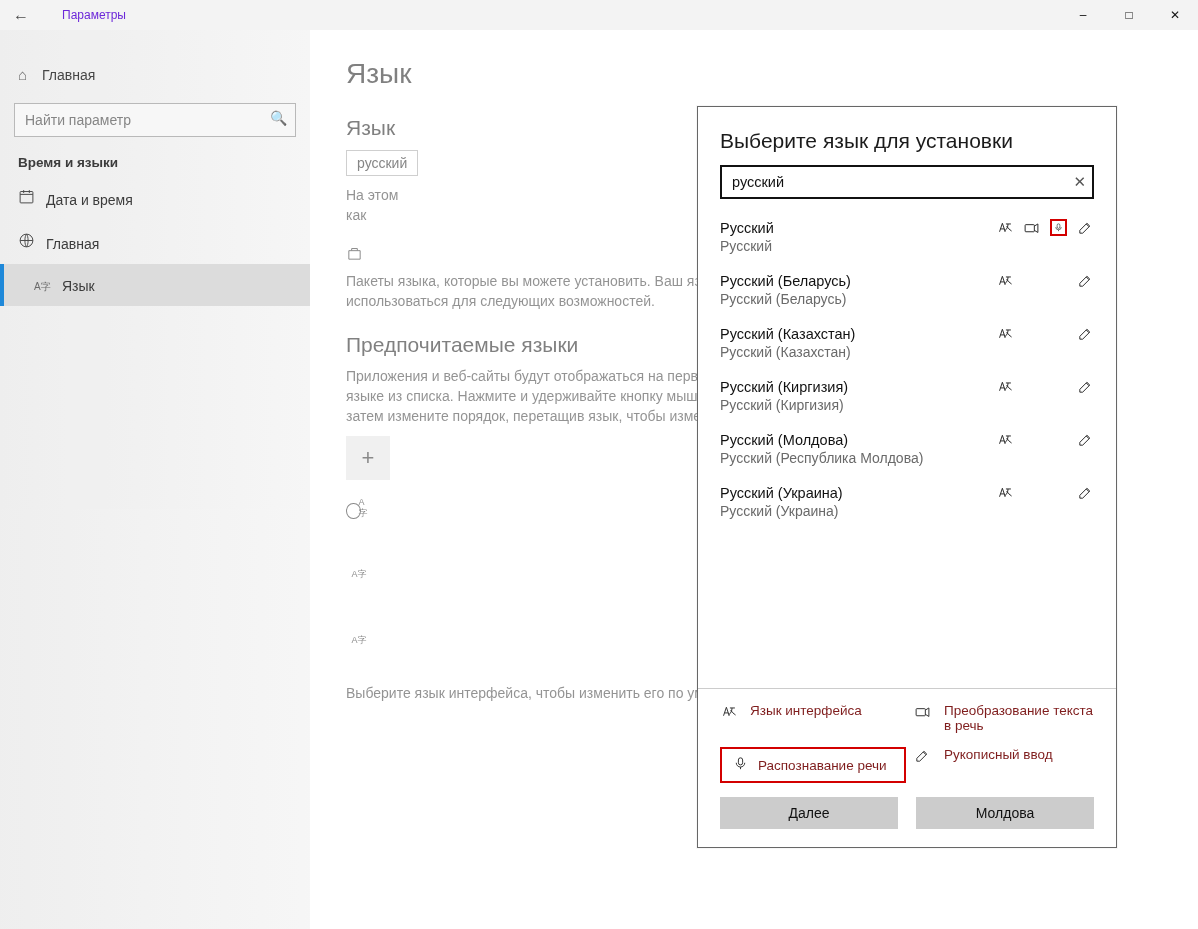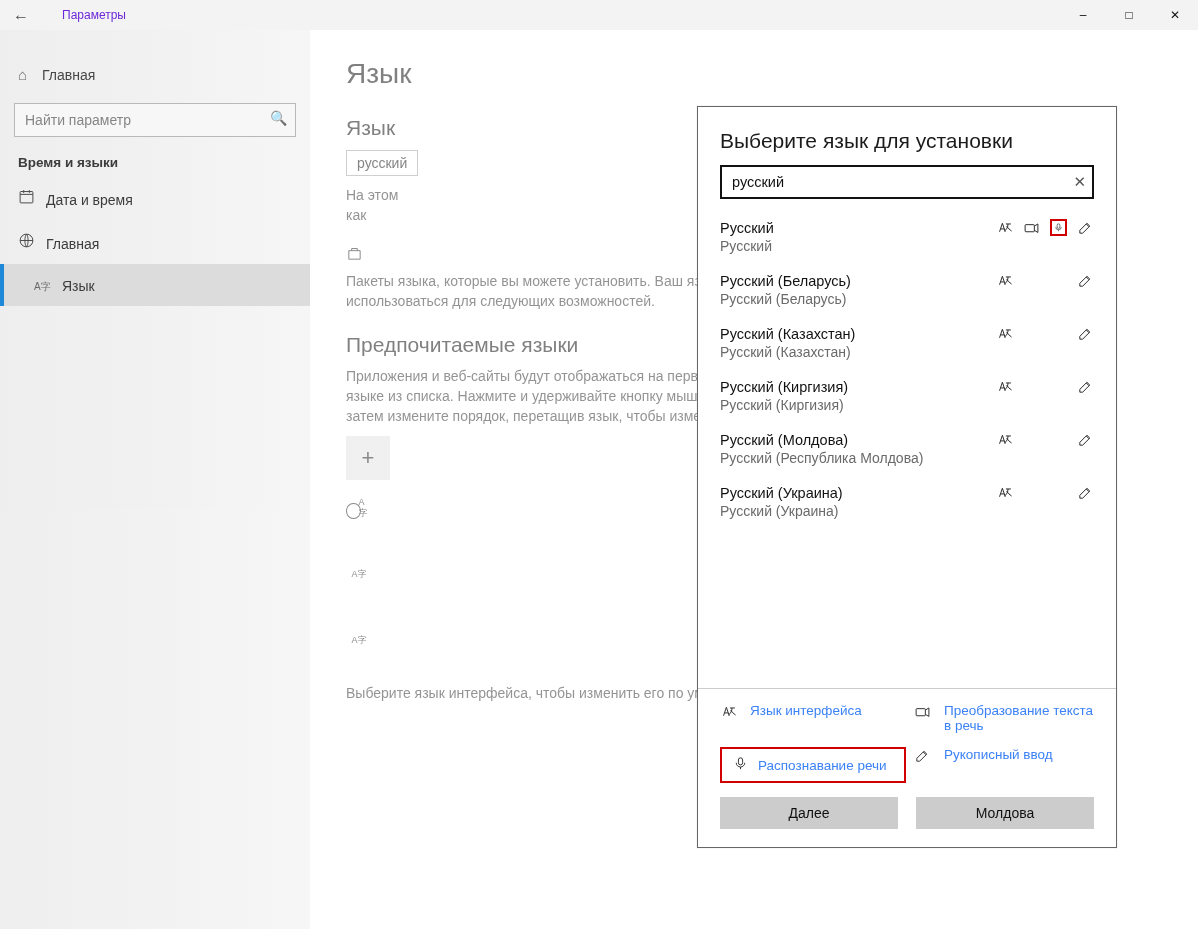--- a/index.html
+++ b/index.html
@@ -125,21 +125,21 @@
     border: 2px solid #d30000;
     box-sizing: border-box;
   }
   .legend {
     border-top: 1px solid #ccc;
     padding: 14px 22px 14px 22px;
     display: grid;
     grid-template-columns: 22px 1fr 22px 1fr;
     row-gap: 14px; column-gap: 8px;
     align-items: start;
-    font-size: 13.5px; color:#3b82f6;
+    font-size: 13.5px; color:#7f1d1d;
   }
   .legend .lic { width:18px; }
   .legend-speech-box {
     grid-column: 1 / span 2;
     display:flex; align-items:center; gap:8px;
     border: 2px solid #d30000;
     padding: 6px 10px;
     width: 186px;
     box-sizing: border-box;
   }

